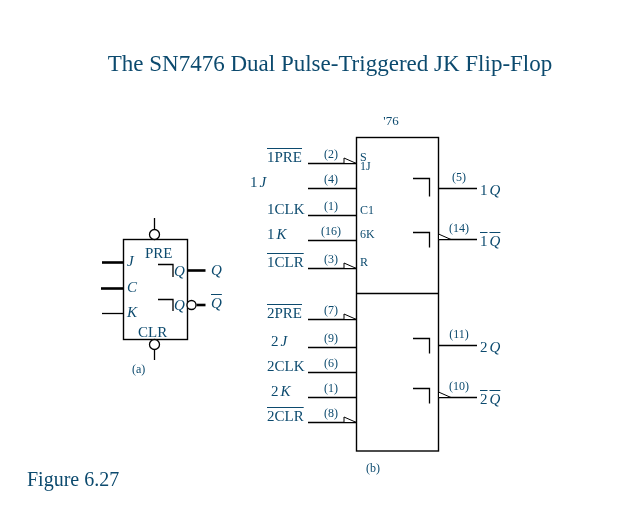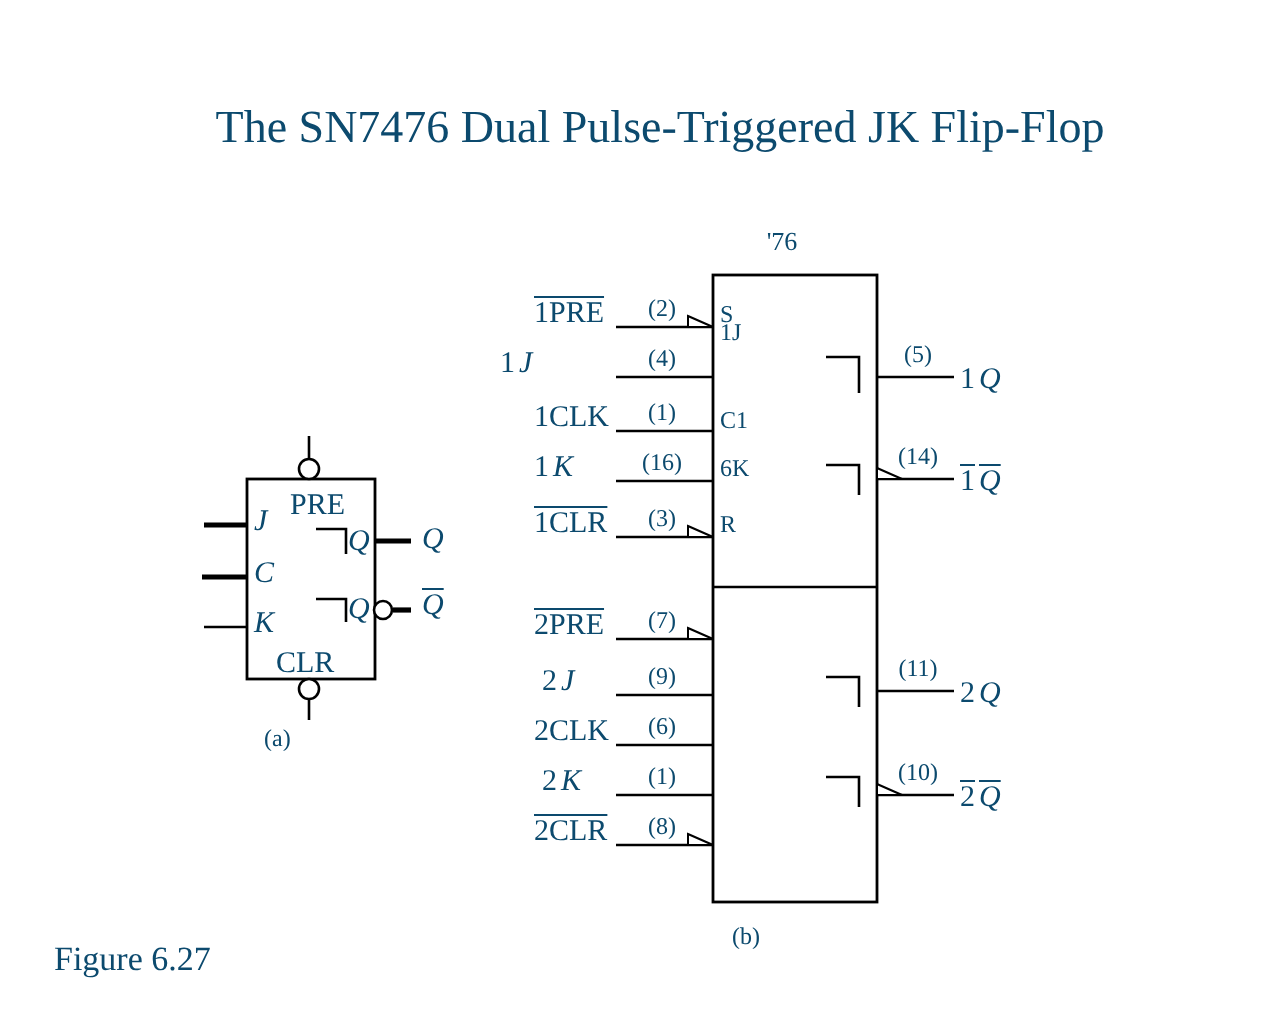--- a/index.html
+++ b/index.html
@@ -11,21 +11,21 @@
     font-family: "Liberation Serif", "DejaVu Serif", serif;
     overflow: hidden;
   }
   .abs { position: absolute; white-space: nowrap; }
   .title { font-size: 23px; text-align: center; }
   .chip { font-size: 13px; text-align: center; }
   .lbl { font-size: 15px; line-height: 14px; }
   .pin { font-size: 12px; line-height: 13px; width: 46px; text-align: center; }
   .int { font-size: 12px; line-height: 13px; }
   .sub { font-size: 12px; line-height: 13px; }
-  .cap { font-size: 17px; line-height: 17px; }
+  .cap { font-size: 20px; line-height: 17px; }
   .it  { font-style: italic; }
   .gap { margin-left: 2px; }
   .ovl { text-decoration: overline; }
   svg.layer { position: absolute; left: 0; top: 0; }
 </style>
 </head>
 <body>
 
 <div class="canvas">
 

